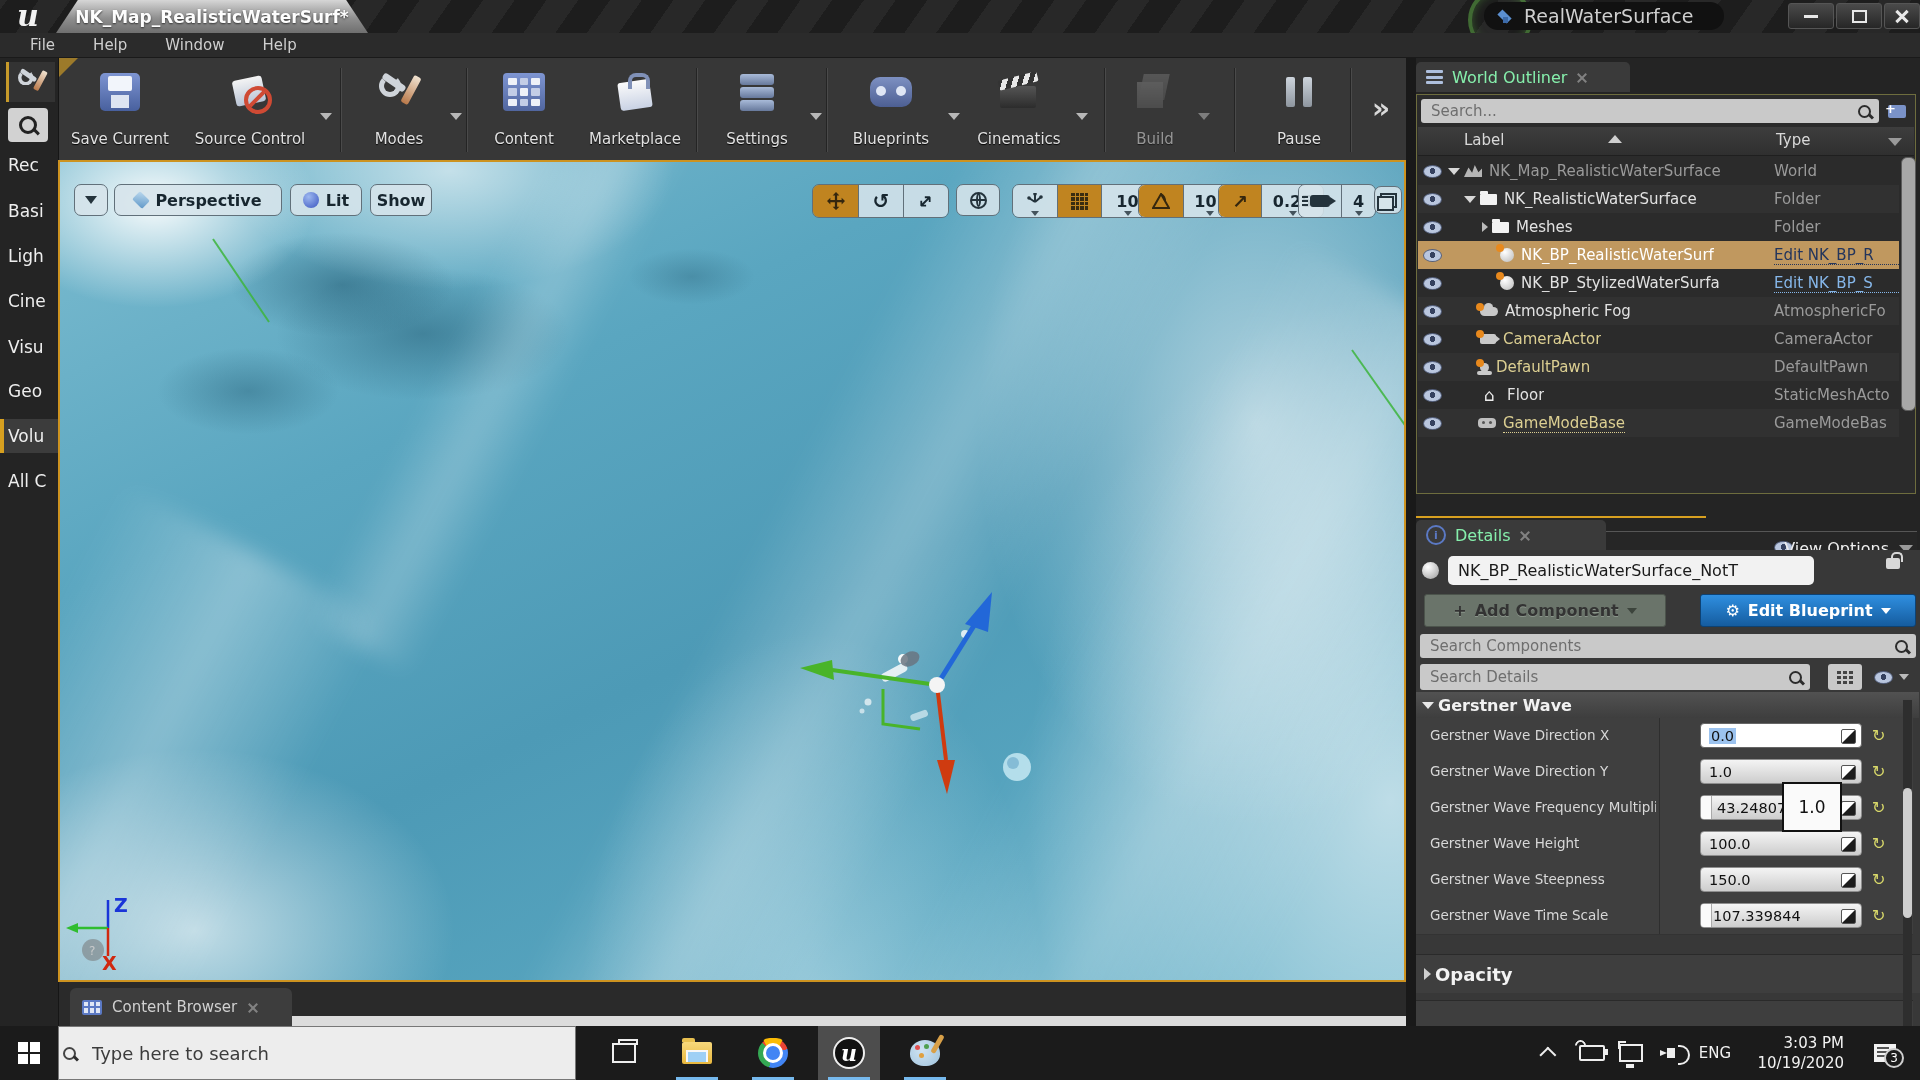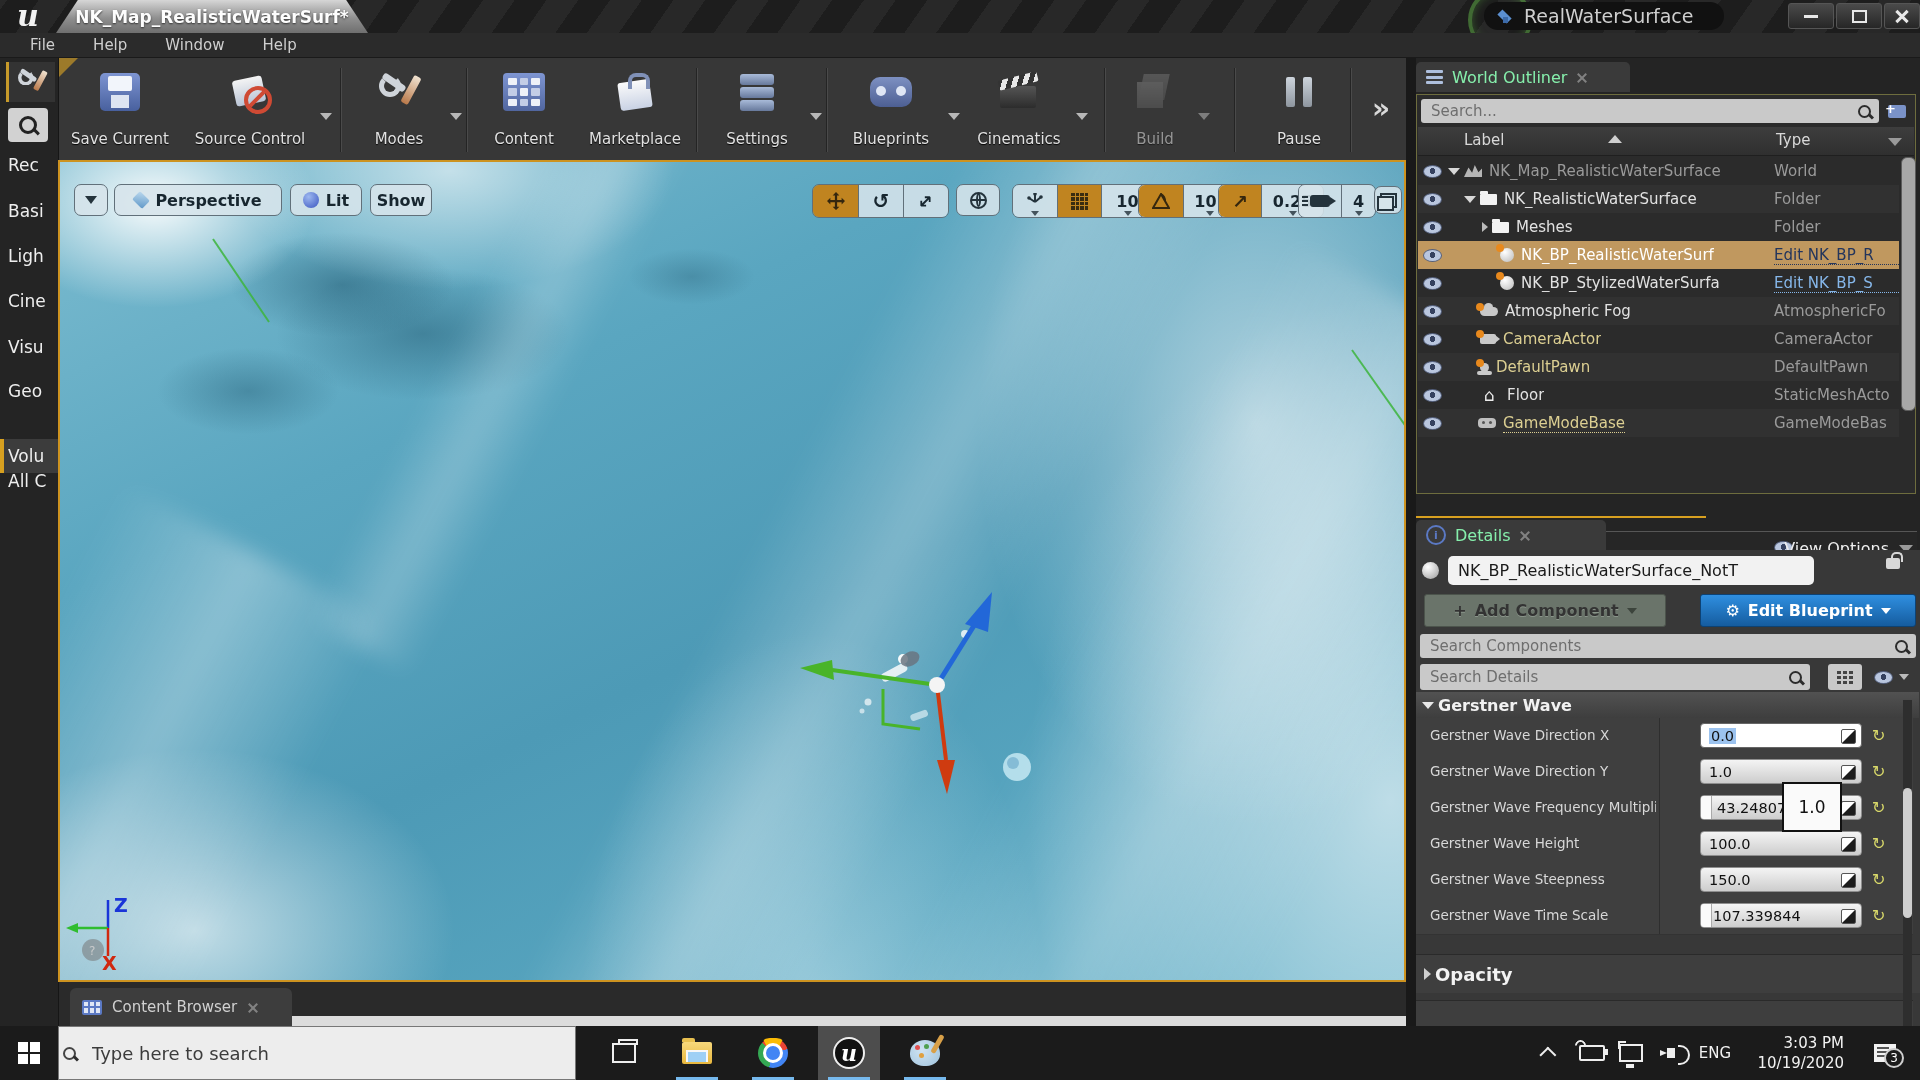--- a/index.html
+++ b/index.html
@@ -387,21 +387,21 @@
   </div>
   <div id="rail-search" class="abs">
     <span class="mag"></span>
   </div>
   <div class="rail-item abs" style="top:148px">Rec</div>
   <div class="rail-item abs" style="top:194px">Basi</div>
   <div class="rail-item abs" style="top:239px">Ligh</div>
   <div class="rail-item abs" style="top:284px">Cine</div>
   <div class="rail-item abs" style="top:330px">Visu</div>
   <div class="rail-item abs" style="top:374px">Geo</div>
-  <div class="rail-item sel abs" style="top:439px">Volu</div>
+  <div class="rail-item sel abs" style="top:419px">Volu</div>
   <div class="rail-item abs" style="top:464px">All C</div>
 
   <div id="viewport" class="abs">
 
     <div class="streak" style="left:700px;top:-150px;width:260px;height:1100px;opacity:.5"></div>
     <div class="streak" style="left:380px;top:-80px;width:120px;height:600px;opacity:.4"></div>
     <div class="streak" style="left:-120px;top:350px;width:300px;height:700px;opacity:.55"></div>
     <div class="streak" style="left:1000px;top:100px;width:320px;height:900px;opacity:.45"></div>
 
     <svg class="abs" style="left:0;top:0" width="1348" height="820">

